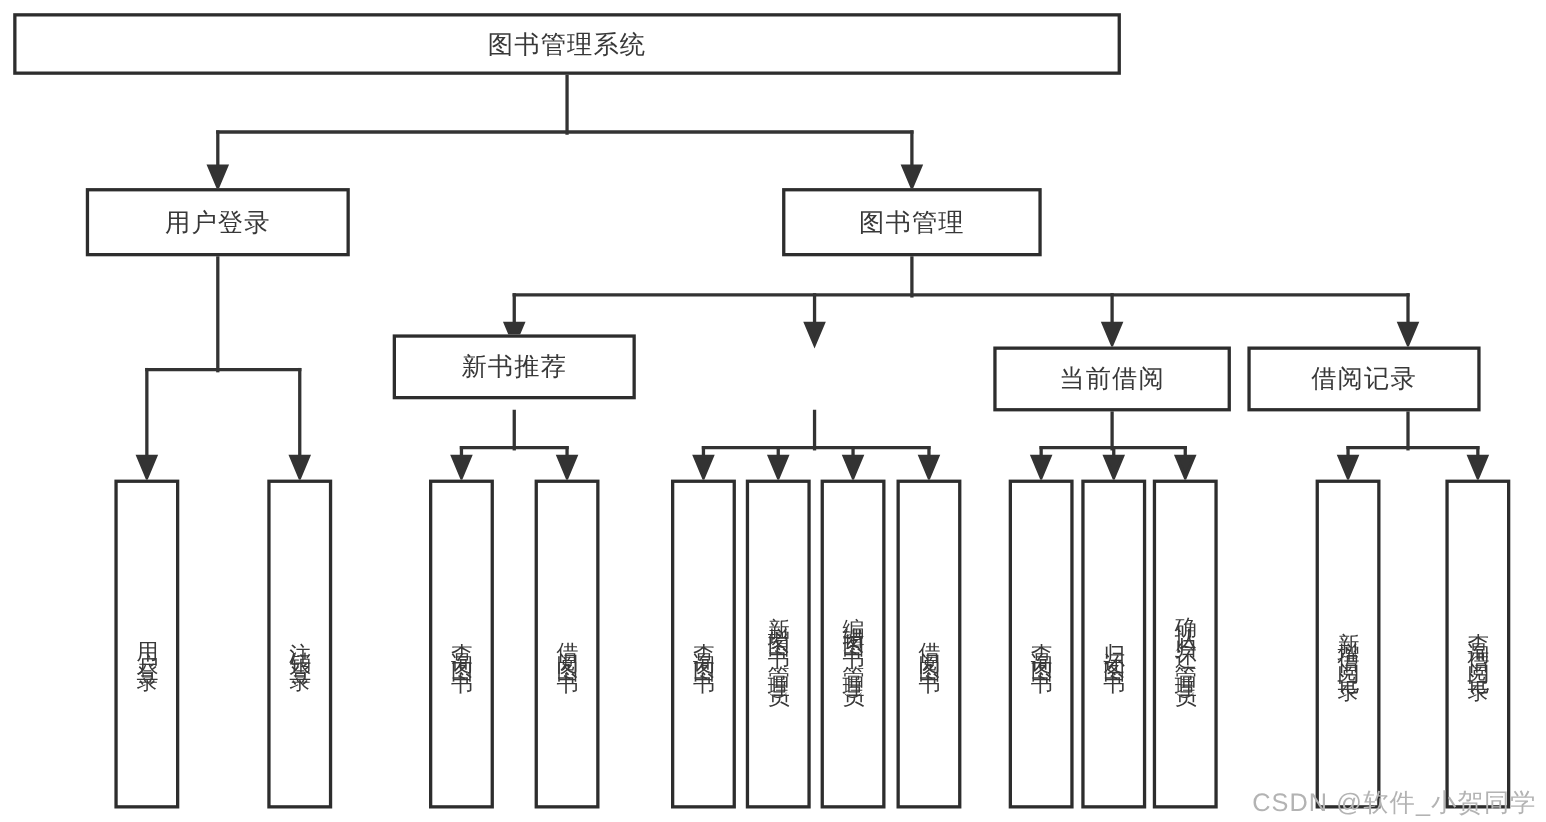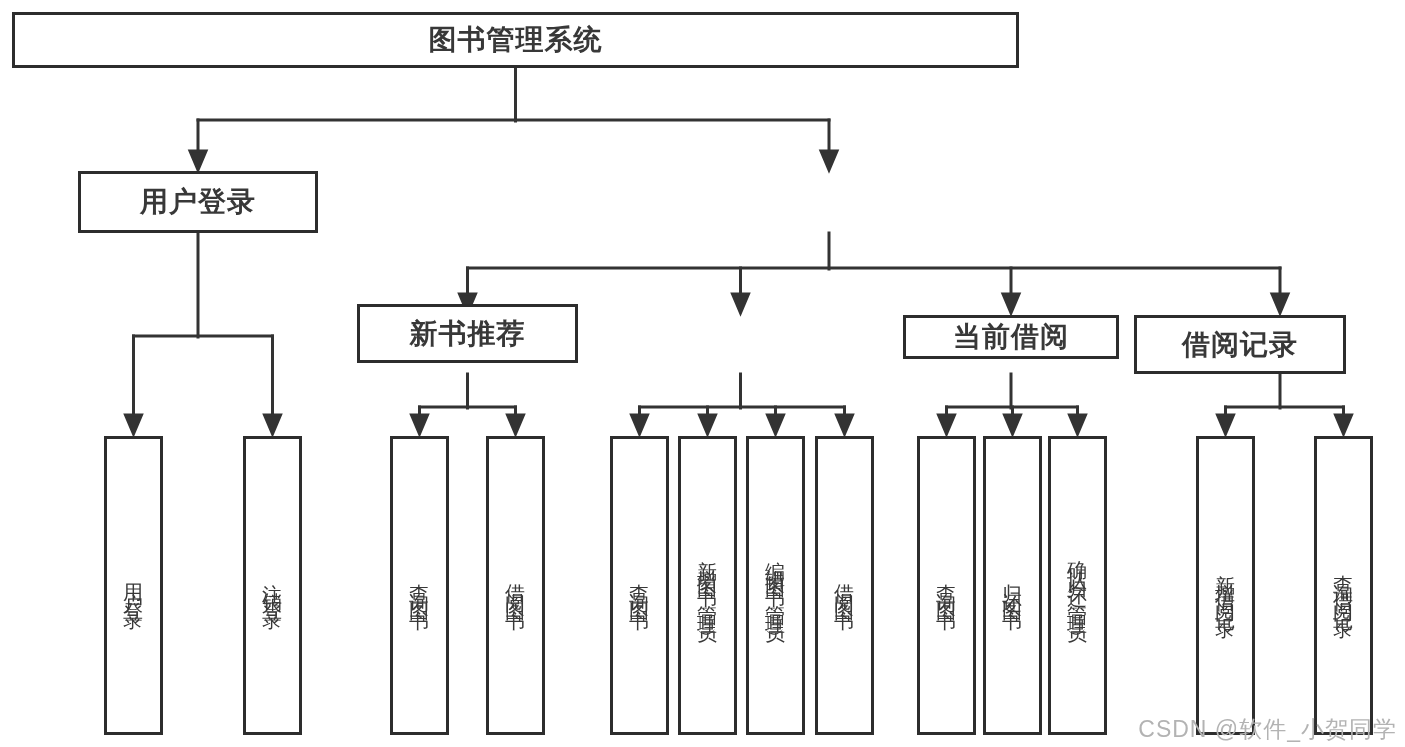--- a/index.html
+++ b/index.html
@@ -19,21 +19,21 @@
   .box {
     position: absolute;
     background: #ffffff;
     border: 3px solid #2d2d2d;
     box-sizing: border-box;
     display: flex;
     align-items: center;
     justify-content: center;
     color: #383838;
   }
-  .box-h { font-size: 28px; letter-spacing: 1px; font-weight: bold; }
+  .box-h { font-size: 23px; letter-spacing: 1px; }
   .box-v .vtext {
     writing-mode: vertical-rl;
     text-orientation: mixed;
     font-size: 20px;
     letter-spacing: 9px;
     line-height: 1.1;
     white-space: nowrap;
   }
   .watermark {
     position: absolute;
@@ -115,25 +115,28 @@
     </g>
   </svg>
 
   <div class="box box-h" style="left:12px; top:12px; width:1007px; height:56px;">
     <span>图书管理系统</span>
   </div>
 
   <div class="box box-h" style="left:78px; top:171px; width:240px; height:62px;">
     <span>用户登录</span>
   </div>
+  <div class="box box-h" style="left:711px; top:171px; width:236px; height:62px;">
+    <span>图书管理</span>
+  </div>
 
   <div class="box box-h" style="left:357px; top:304px; width:221px; height:59px;">
     <span>新书推荐</span>
   </div>
-  <div class="box box-h" style="left:903px; top:315px; width:216px; height:44px;text-align:right;">
+  <div class="box box-h" style="left:903px; top:315px; width:216px; height:59px;text-align:right;">
     <span>当前借阅</span>
   </div>
   <div class="box box-h" style="left:1134px; top:315px; width:212px; height:59px;">
     <span>借阅记录</span>
   </div>
 
   <div class="box box-v" style="left:104px; top:436px; width:59px; height:299px;">
     <span class="vtext">用户登录</span>
   </div>
   <div class="box box-v" style="left:243px; top:436px; width:59px; height:299px;">

